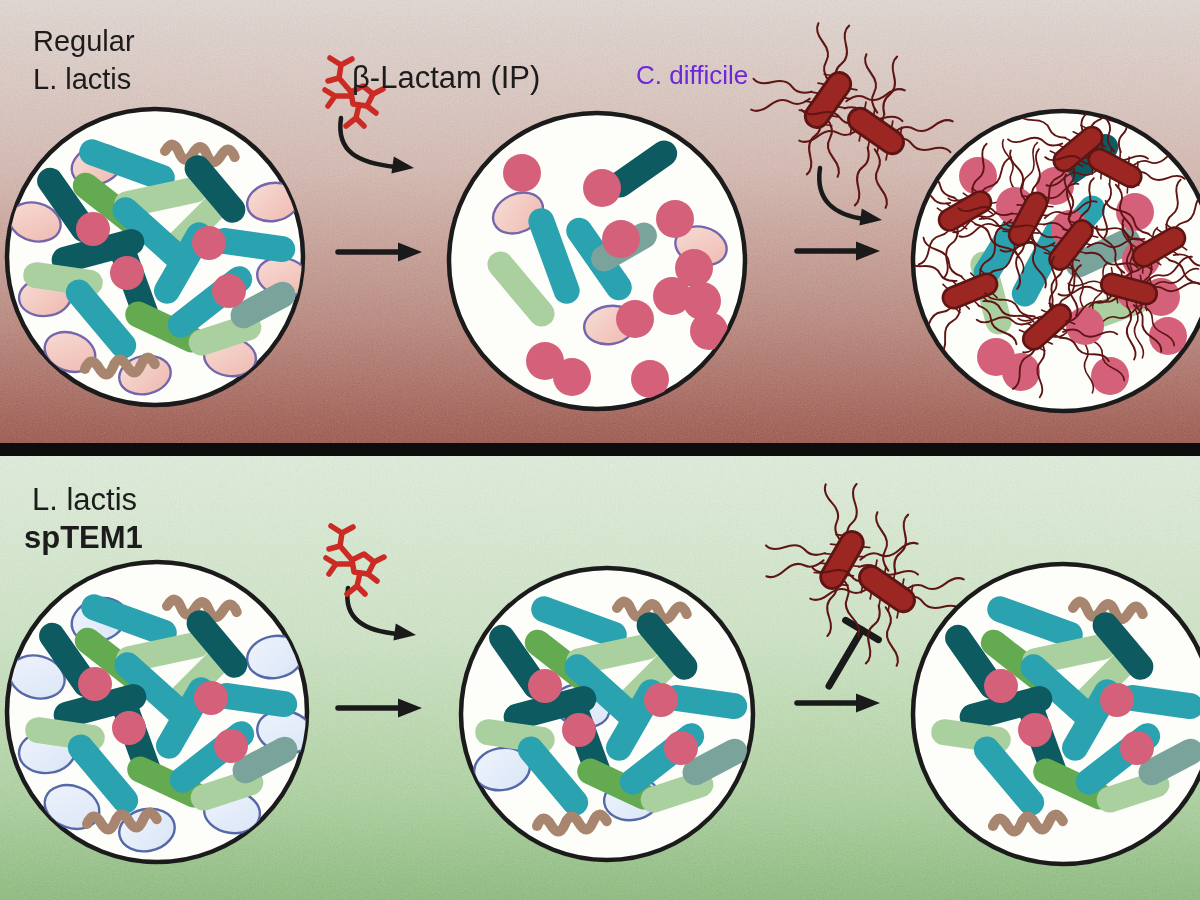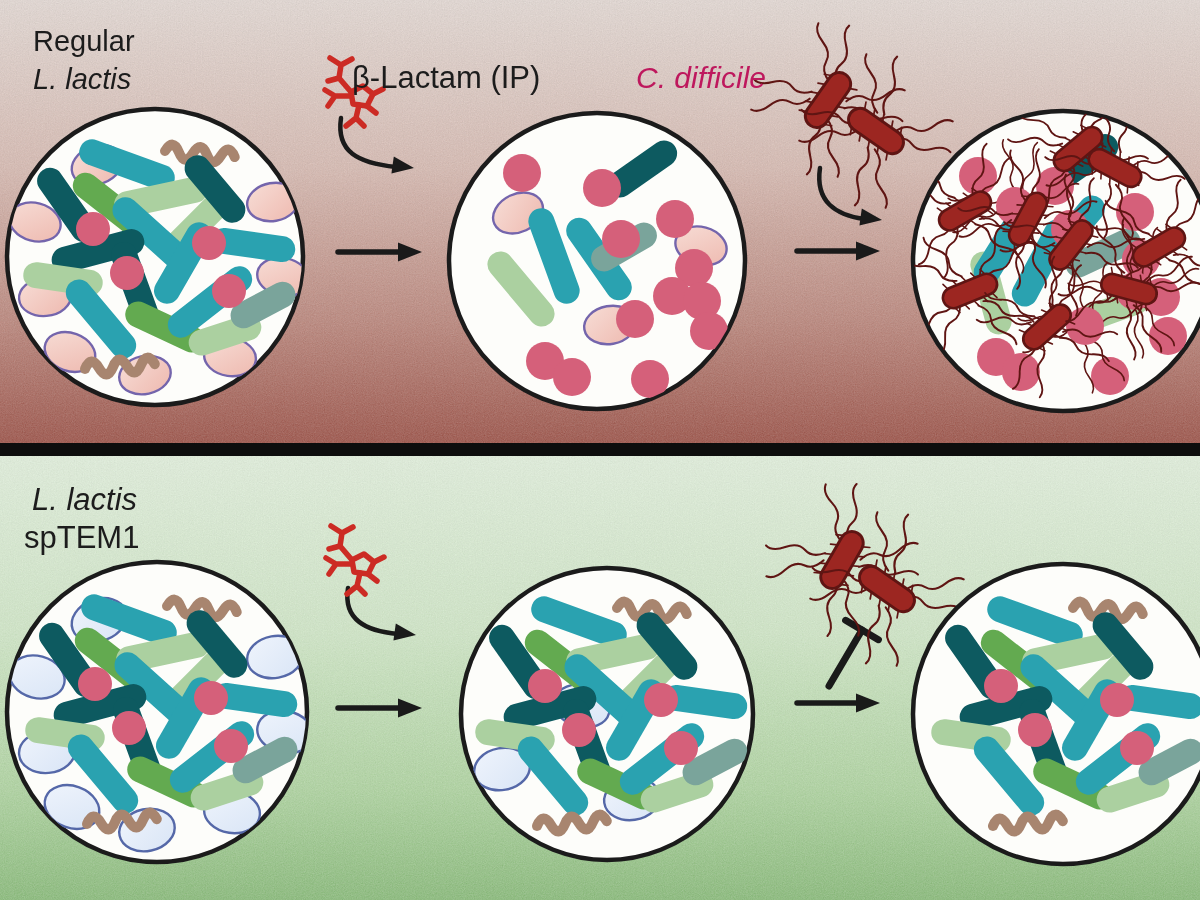--- a/index.html
+++ b/index.html
@@ -4,21 +4,21 @@
 <style>
   html,body{margin:0;padding:0;background:#ffffff;}
   .stage{position:relative;width:1200px;height:900px;overflow:hidden;
          font-family:"Liberation Sans", sans-serif;}
   .panel{position:absolute;left:0;width:1200px;}
   #panel-top{top:0;height:443px;}
   #panel-bottom{top:456px;height:444px;}
   #divider{position:absolute;left:0;top:443px;width:1200px;height:13px;}
   #art{position:absolute;left:0;top:0;}
   .lbl{position:absolute;white-space:nowrap;line-height:1.05;}
-  .lbl.it{font-style:italic;}
+  .lbl.it{}
   
   .c-t{fill:var(--teal);}   .c-dt{fill:var(--darkteal);}
   .c-g{fill:var(--green);}  .c-lg{fill:var(--lightgreen);}
   .c-gt{fill:var(--grayteal);}
   .c-ball{fill:var(--pinkball);}
   .c-poval{fill:url(#povalGrad);stroke:var(--povals);stroke-width:2.4;}
   .c-boval{fill:url(#bovalGrad);stroke:var(--bovals);stroke-width:2.4;}
   .c-sq{stroke:var(--brown);fill:none;stroke-width:10;stroke-linecap:round;}
   .c-circle{fill:var(--circlefill);stroke:var(--circlestroke);stroke-width:4.5;}
   .c-cdbody{fill:var(--cdbody);stroke:var(--cdoutline);stroke-width:2.5;}
@@ -864,16 +864,16 @@
             <path d="M0,0 q7,-14 14,0 t14,0 t14,0 t14,0 t14,0" class="c-sq" transform="translate(-70,112) rotate(-4) scale(1)"></path>
           </g>
         </g>
       </g>
     <rect id="dividerRect" x="0" y="443" width="1200" height="13" fill="#0d0d0d"></rect>
   </svg>
 
   <div class="lbl" style="left: 33px; top: 26px; font-size: 29px; color: rgb(28, 28, 28);">Regular</div>
   <div class="lbl it" style="left: 33px; top: 64px; font-size: 29px; color: rgb(28, 28, 28);">L. lactis</div>
   <div class="lbl" style="left: 352px; top: 44px; font-size: 31px; color: rgb(28, 28, 28); margin-top: 18px;">β-Lactam (IP)</div>
-  <div class="lbl it" id="cdiff-label" style="left: 636px; top: 62px; font-size: 30px; color: #be185d;">C. difficile</div>
+  <div class="lbl it" id="cdiff-label" style="left: 636px; top: 62px; font-size: 26px; color: #6d28d9;">C. difficile</div>
   <div class="lbl it" style="left: 32px; top: 484px; font-size: 31px; color: rgb(28, 28, 28);">L. lactis</div>
-  <div class="lbl" style="left: 24px; top: 522px; font-size: 31px; color: rgb(28, 28, 28);">spTEM1</div>
+  <div class="lbl" style="left: 24px; top: 522px; font-size: 31px; color: rgb(28, 28, 28); font-weight: bold;">spTEM1</div>
 </div>
 
 </body></html>

